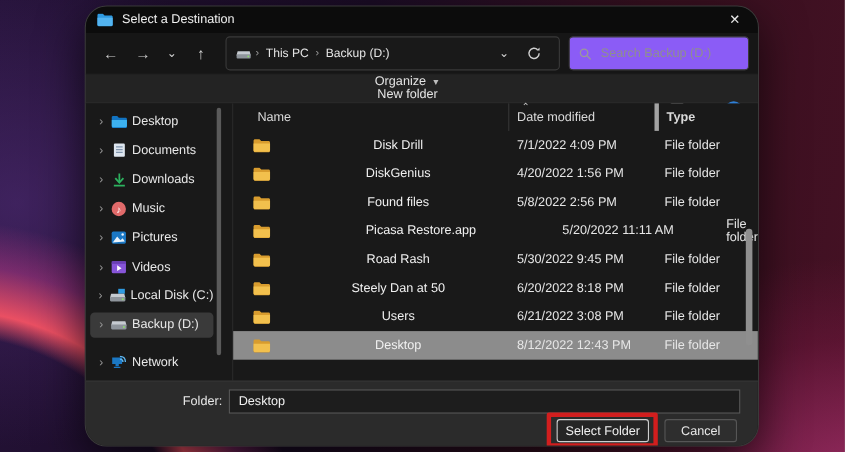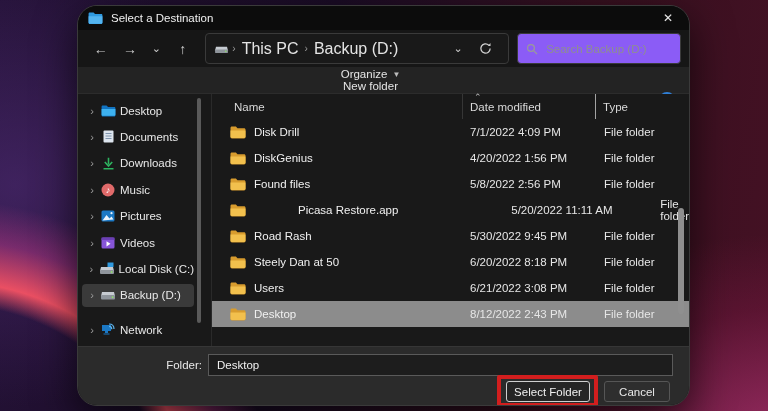--- a/index.html
+++ b/index.html
@@ -20,21 +20,21 @@
   }
   
   .titlebar { position:absolute; left:0; top:0; right:0; height:24px; background:#0c0c0c; display:flex; align-items:center; padding:0 10px; }
   .titlebar .title { margin-left:8px; font-size:11.5px; color:#f0f0f0; }
   .close-btn { margin-left:auto; width:22px; height:18px; display:flex; align-items:center; justify-content:center; color:#e8e8e8; font-size:12px; cursor:default; }
   
   .navbar { position:absolute; left:0; top:24px; right:0; height:38px; background:#161616; display:flex; align-items:center; padding:0 8px; border-bottom:1px solid #232323; }
   .nav-ic { width:26px; height:26px; display:flex; align-items:center; justify-content:center; color:#cfcfcf; font-size:14px; margin:0 2px; }
   .nav-ic.small { font-size:11px; width:20px; }
   .addressbar { height:31px; width:312px; margin-left:8px; background:#191919; border:1px solid #3a3a3a; border-radius:4px; display:flex; align-items:center; padding:0 8px; }
-  .crumb { color:#e4e4e4; font-size:16px; padding:0 3px; white-space:nowrap; }
+  .crumb { color:#e4e4e4; font-size:11px; padding:0 3px; white-space:nowrap; }
   .crumb-sep { color:#9a9a9a; font-size:10px; padding:0 3px; }
   .addr-right { margin-left:auto; display:flex; align-items:center; }
   .searchbox { height:31px; width:168px; margin-left:8px; background:#8b5cf6; border:1px solid #3a3a3a; border-radius:4px; display:flex; align-items:center; padding:0 8px; }
   .searchbox input { background:transparent; border:0; outline:0; color:#e8e8e8; font-family:"Liberation Sans",sans-serif; font-size:11.5px; width:120px; margin-left:8px; }
   .searchbox input::placeholder { color:#8f8f8f; }
   
   .toolbar { position:absolute; left:0; top:62px; right:0; height:26px; background:#232323; display:flex; align-items:center; padding:0 14px; border-bottom:1px solid #2c2c2c;flex-direction:column; }
   .tool-item { color:#e4e4e4; font-size:11.5px; margin-right:26px; display:flex; align-items:center; gap:5px; }
   .tool-caret { font-size:8px; color:#bdbdbd; }
   .toolbar-right { margin-left:auto; display:flex; align-items:center; gap:6px; }
@@ -45,26 +45,26 @@
   .side-item { position:absolute; left:4px; width:112px; height:23px; display:flex; align-items:center; border-radius:4px; padding-left:4px; }
   .side-item.selected { background:#3a3a3a; }
   .side-chev { color:#9a9a9a; font-size:11px; width:12px; text-align:center; }
   .side-ic { width:16px; height:14px; display:flex; align-items:center; justify-content:center; margin:0 4px 0 2px; }
   .side-label { color:#e8e8e8; font-size:11.5px; white-space:nowrap; }
   .side-scroll { position:absolute; left:119px; top:4px; width:4px; height:225px; background:#5a5a5a; border-radius:2px; }
   .list { position:absolute; left:133px; top:0; right:0; height:252px; border-left:1px solid #2a2a2a; }
   .list-header { position:absolute; left:0; top:0; right:0; height:25px; display:flex; color:#d9d9d9; font-size:11.5px; }
   .col-name  { width:250px; padding-left:22px; display:flex; align-items:center; }
   .col-date  { width:133px; border-left:1px solid #363636; padding-left:7px; display:flex; align-items:center; }
-  .col-type  { flex:1; border-left:1px solid #a3a3a3; padding-left:7px; display:flex; align-items:center; }
+  .col-type  { flex:1; border-left:4px solid #a3a3a3; padding-left:7px; display:flex; align-items:center;font-weight:bold; }
   .sort-caret { position:absolute; left:262px; top:-2px; color:#bdbdbd; font-size:9px; }
   .file-row { position:absolute; left:0; right:0; height:26px; display:flex; align-items:center; }
   .file-row.selected { background:#8c8c8c; }
   .row-icon { width:16px; height:13px; margin-left:18px; }
-  .row-name { width:216px; margin-left:8px; color:#f0f0f0; white-space:nowrap; }
+  .row-name { width:216px; margin-left:8px; color:#f0f0f0; white-space:nowrap;text-align:center; }
   .row-date { width:134px; color:#e6e6e6; }
   .row-type { flex:1; color:#e6e6e6; }
   .vscroll-thumb { position:absolute; right:5px; top:114px; width:6px; height:106px; background:#8f8f8f; border-radius:3px; }
   
   .footer { position:absolute; left:0; top:340px; right:0; height:61px; background:#2b2b2b; border-top:1px solid #363636; }
   .folder-label { position:absolute; left:0; top:12px; width:124px; text-align:right; color:#e8e8e8; }
   .folder-input { position:absolute; left:130px; top:7px; width:465px; height:22px; background:#1d1d1d; border:1px solid #5a5a5a; color:#f0f0f0; font-family:"Liberation Sans",sans-serif; font-size:11.5px; padding:0 8px; }
   .btn { position:absolute; top:34px; height:21px; border-radius:3px; font-family:"Liberation Sans",sans-serif; font-size:11.5px; display:flex; align-items:center; justify-content:center; }
   .btn-select { left:428px; width:84px; background:#252525; border:1px solid #cfcfcf; color:#f0f0f0; }
   .btn-cancel { left:526px; width:66px; background:#2e2e2e; border:1px solid #565656; color:#e8e8e8; }
@@ -355,21 +355,21 @@
             <span class="row-type">File folder</span>
           </div>
           <div class="file-row selected" style="top: 207px;">
             <span class="row-icon">
               <svg width="16" height="13" viewBox="0 0 16 13">
                 <path d="M0.5 2c0-.8.6-1.4 1.4-1.4h4l1.6 1.6h6.6c.8 0 1.4.6 1.4 1.4v7.4c0 .8-.6 1.4-1.4 1.4H1.9c-.8 0-1.4-.6-1.4-1.4z" fill="#d89c2e"></path>
                 <path d="M0.5 4.4h15v6.2c0 .8-.6 1.4-1.4 1.4H1.9c-.8 0-1.4-.6-1.4-1.4z" fill="#f2c04d"></path>
               </svg>
             </span>
             <span class="row-name">Desktop</span>
-            <span class="row-date">8/12/2022 2:43 PM</span>
+            <span class="row-date">8/12/2022 12:43 PM</span>
             <span class="row-type">File folder</span>
           </div>
         </div>
 
       <div class="vscroll-thumb"></div>
     </div>
   </div>
 
   <div class="footer">
     <div class="folder-label">Folder:</div>

